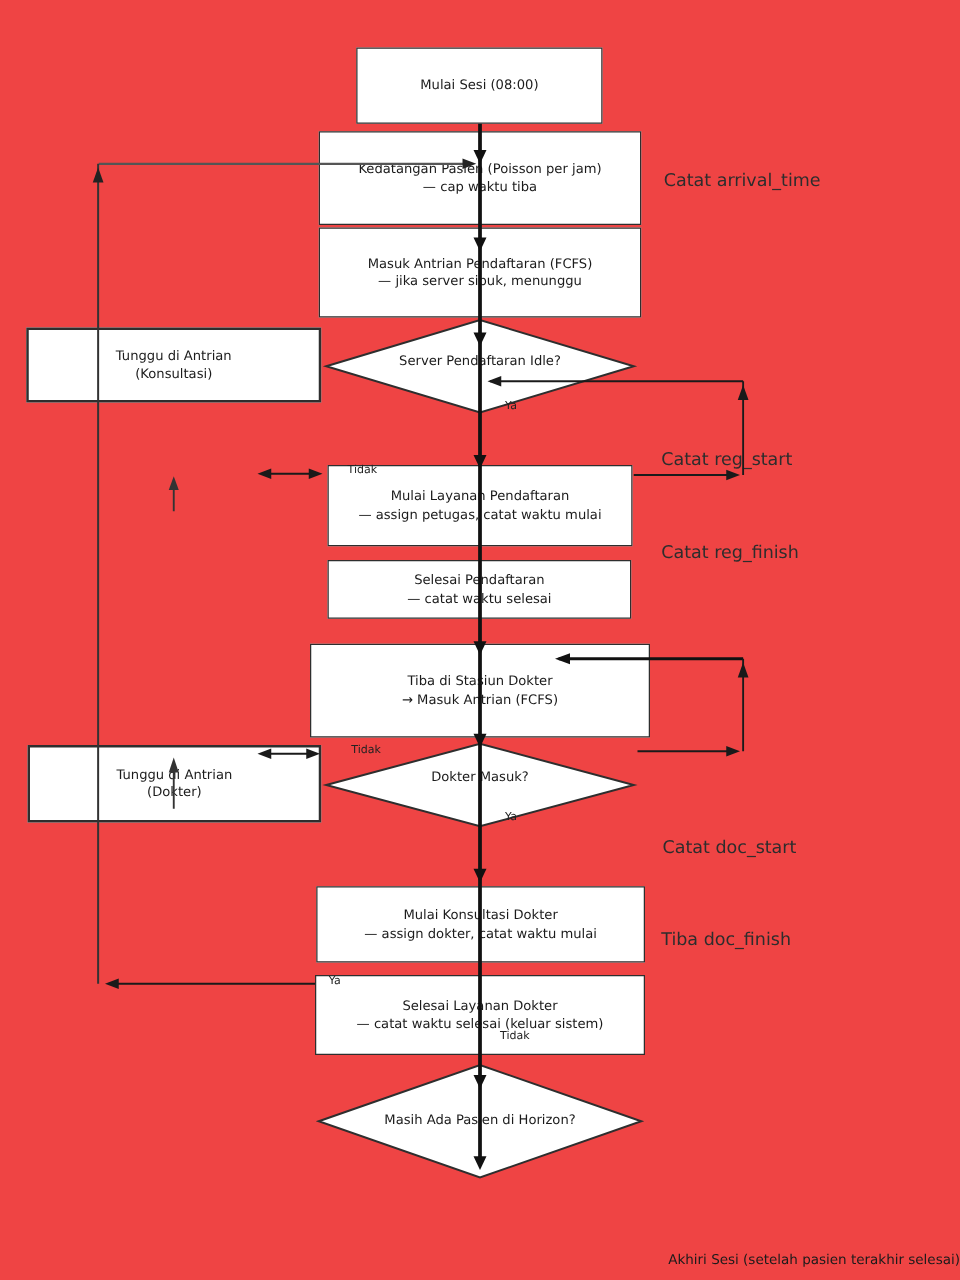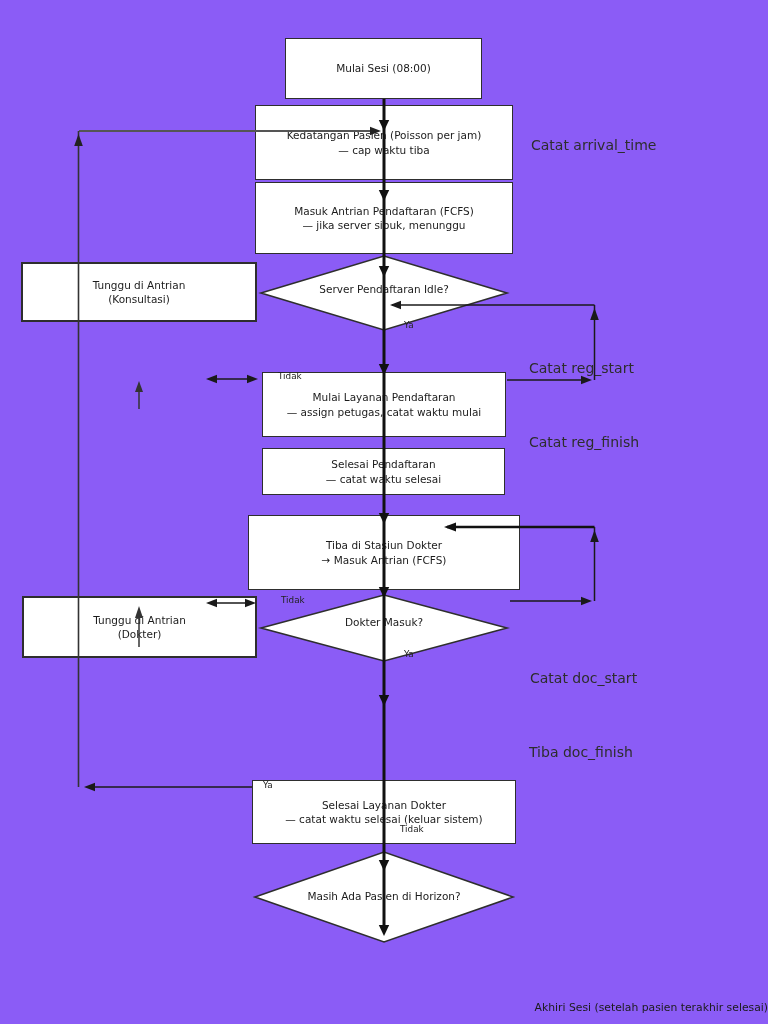--- a/index.html
+++ b/index.html
@@ -1,17 +1,17 @@
 <!DOCTYPE html>
 <html><head>
 <meta charset="utf-8">
 <style>
   html,body{margin:0;padding:0;background:#ffffff;}
   .canvas{
-    position:relative;width:768px;height:1024px;background:#8b5cf6;
+    position:relative;width:768px;height:1024px;background:#ef4444;
     font-family:"DejaVu Sans","Liberation Sans",sans-serif;
     color:#1b1b1b;overflow:hidden;
   }
   .layer{position:absolute;left:0;top:0;width:768px;height:1024px;}
   svg.layer{pointer-events:none;}
   .box{
     position:absolute;border:1.6px solid #2e2e2e;background:#ffffff;
     display:flex;flex-direction:column;align-items:center;justify-content:center;
     text-align:center;font-size:10.5px;line-height:1.35;color:#1b1b1b;
     box-sizing:border-box;
@@ -67,20 +67,24 @@
     <div class="box" style="left:248px;top:515px;width:272px;height:75px;">
       <span>Tiba di Stasiun Dokter</span>
       <span>→ Masuk Antrian (FCFS)</span>
     </div>
 
     <div class="box thick" style="left:22px;top:596px;width:235px;height:62px;">
       <span>Tunggu di Antrian</span>
       <span>(Dokter)</span>
     </div>
 
+    <div class="box" style="left:253px;top:709px;width:263px;height:61px;">
+      <span>Mulai Konsultasi Dokter</span>
+      <span>— assign dokter, catat waktu mulai</span>
+    </div>
 
     <div class="box" style="left:252px;top:780px;width:264px;height:64px;">
       <span>Selesai Layanan Dokter</span>
       <span>— catat waktu selesai (keluar sistem)</span>
     </div>
 
     <div class="dlabel" style="left:284px;top:283px;width:200px;">Server Pendaftaran Idle?</div>
     <div class="dlabel" style="left:284px;top:616px;width:200px;">Dokter Masuk?</div>
     <div class="dlabel" style="left:254px;top:890px;width:260px;">Masih Ada Pasien di Horizon?</div>
 

